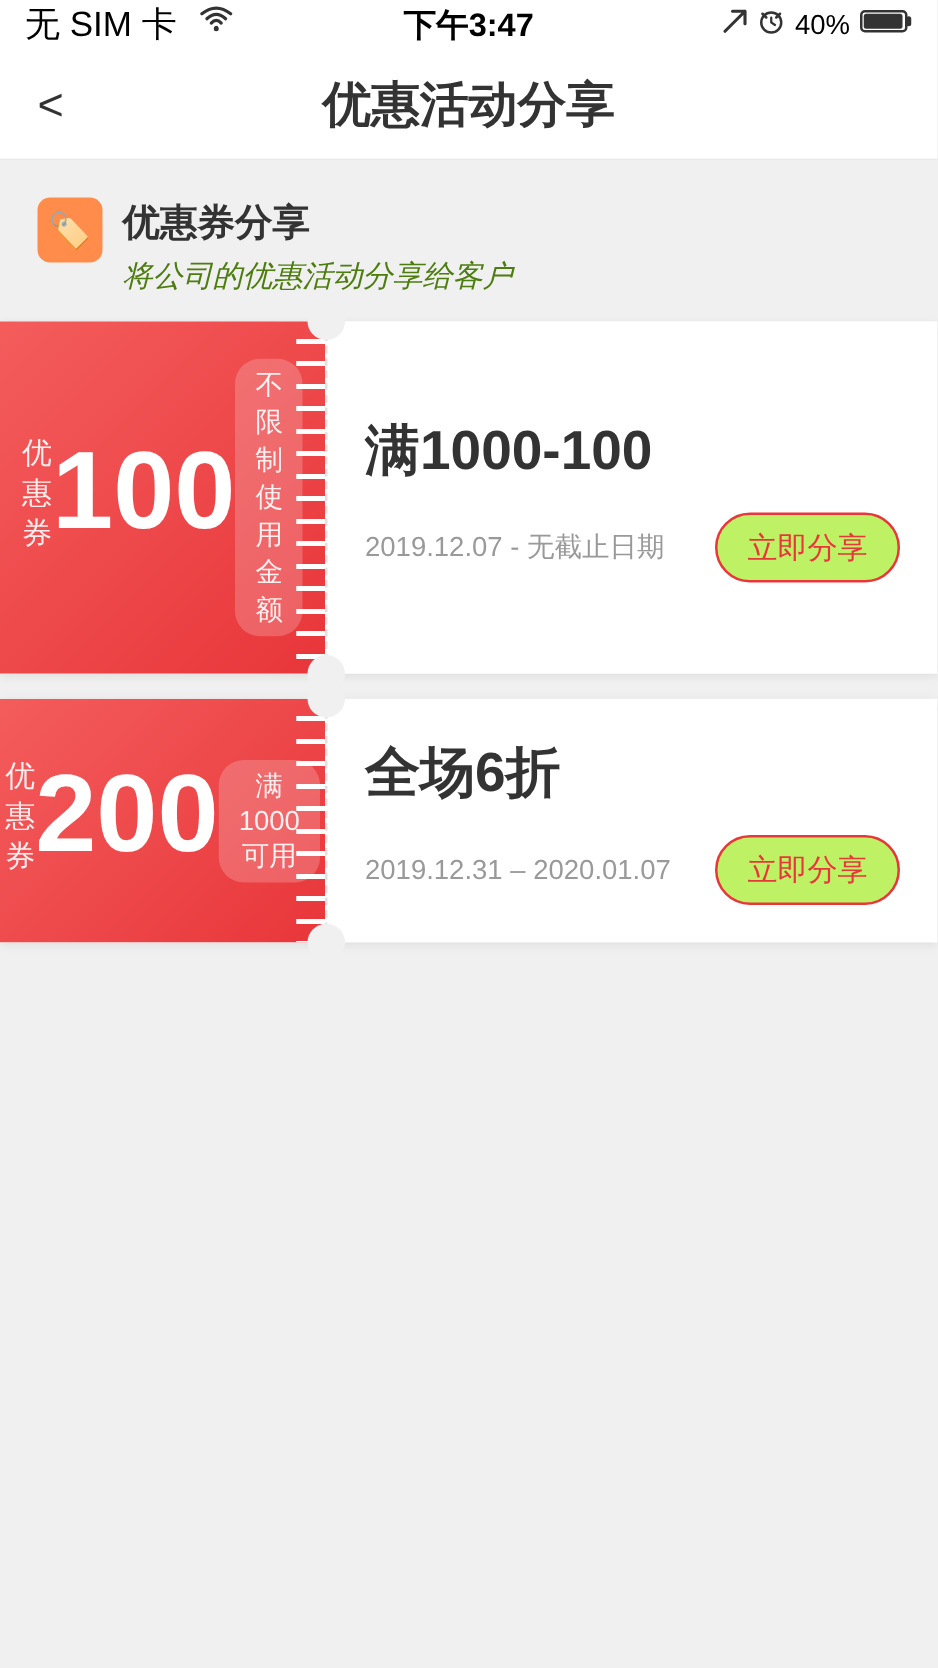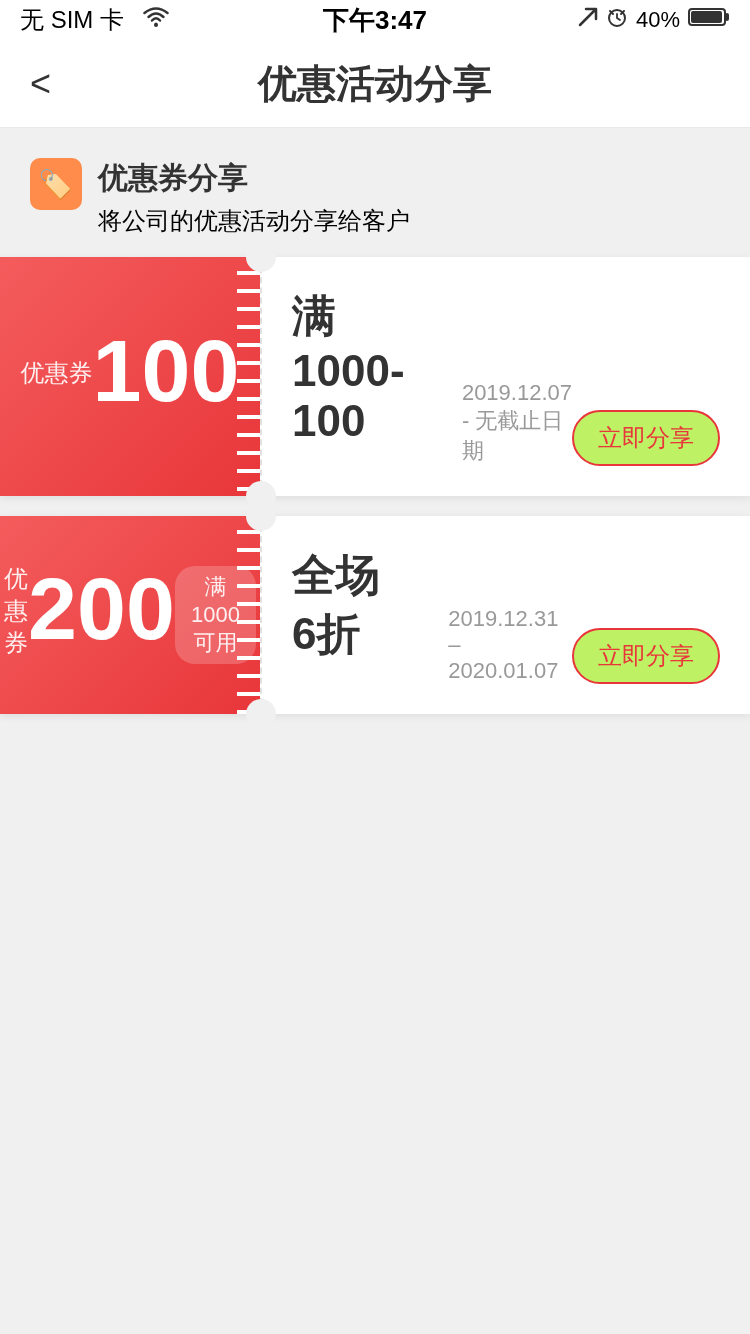--- a/index.html
+++ b/index.html
@@ -19,23 +19,23 @@
       background: #fff;
       display: flex;
       align-items: center;
       justify-content: space-between;
       padding: 0 20px;
       font-size: 24px;
       font-weight: 500;
     }
     .status-left {
       display: flex;
-      align-items: center;
+      align-items: flex-start;
       gap: 18px;
-      font-size: 24px;
+      font-size: 28px;
     }
     .status-center {
       font-size: 26px;
       font-weight: 600;
       position: absolute;
       left: 50%;
       transform: translateX(-50%);
     }
     .status-right {
       display: flex;
@@ -88,21 +88,22 @@
       font-size: 28px;
     }
     .section-text h2 {
       font-size: 30px;
       font-weight: 600;
       color: #333;
       margin-bottom: 6px;
     }
     .section-text p {
       font-size: 24px;
-      color: #000000;
+      color: #4d7c0f;
+      font-style: italic;
     }
 
     
     .coupon-list {
       background: #f0f0f0;
       padding: 0 0 30px 0;
     }
 
     
     .coupon-card {
@@ -215,34 +216,33 @@
       width: 2px;
       height: 100%;
       border-left: 2px dashed #e0e0e0;
     }
 
     
     .coupon-right {
       flex: 1;
       padding: 30px 30px;
       display: flex;
-      flex-direction: row;
+      flex-direction: column;
       justify-content: center;
     }
     .coupon-title {
       font-size: 44px;
       font-weight: 700;
       color: #333;
       margin-bottom: 20px;
     }
     .coupon-footer {
       display: flex;
-      align-items: flex-end;
+      align-items: center;
       justify-content: space-between;
-      margin-left: 48px;
     }
     .coupon-date {
       font-size: 22px;
       color: #999;
     }
     .coupon-btn {
       border: 2px solid #e8363a;
       color: #e8363a;
       background: #bef264;
       border-radius: 30px;
@@ -316,20 +316,21 @@
     <h2>优惠券分享</h2>
     <p>将公司的优惠活动分享给客户</p>
   </div>
 </div>
 
 <div class="coupon-list" id="coupon-list">
 <div class="coupon-card">
       <div class="coupon-left">
         <span class="coupon-label">优惠券</span>
         <span class="coupon-amount">100</span>
+        <span class="coupon-condition">不限制使用金额</span>
       </div>
       <div class="coupon-divider">
         <div class="coupon-divider-line"></div>
       </div>
       <div class="coupon-right">
         <div class="coupon-title">满1000-100</div>
         <div class="coupon-footer">
           <span class="coupon-date">2019.12.07 - 无截止日期</span>
           <button class="coupon-btn">立即分享</button>
         </div>

